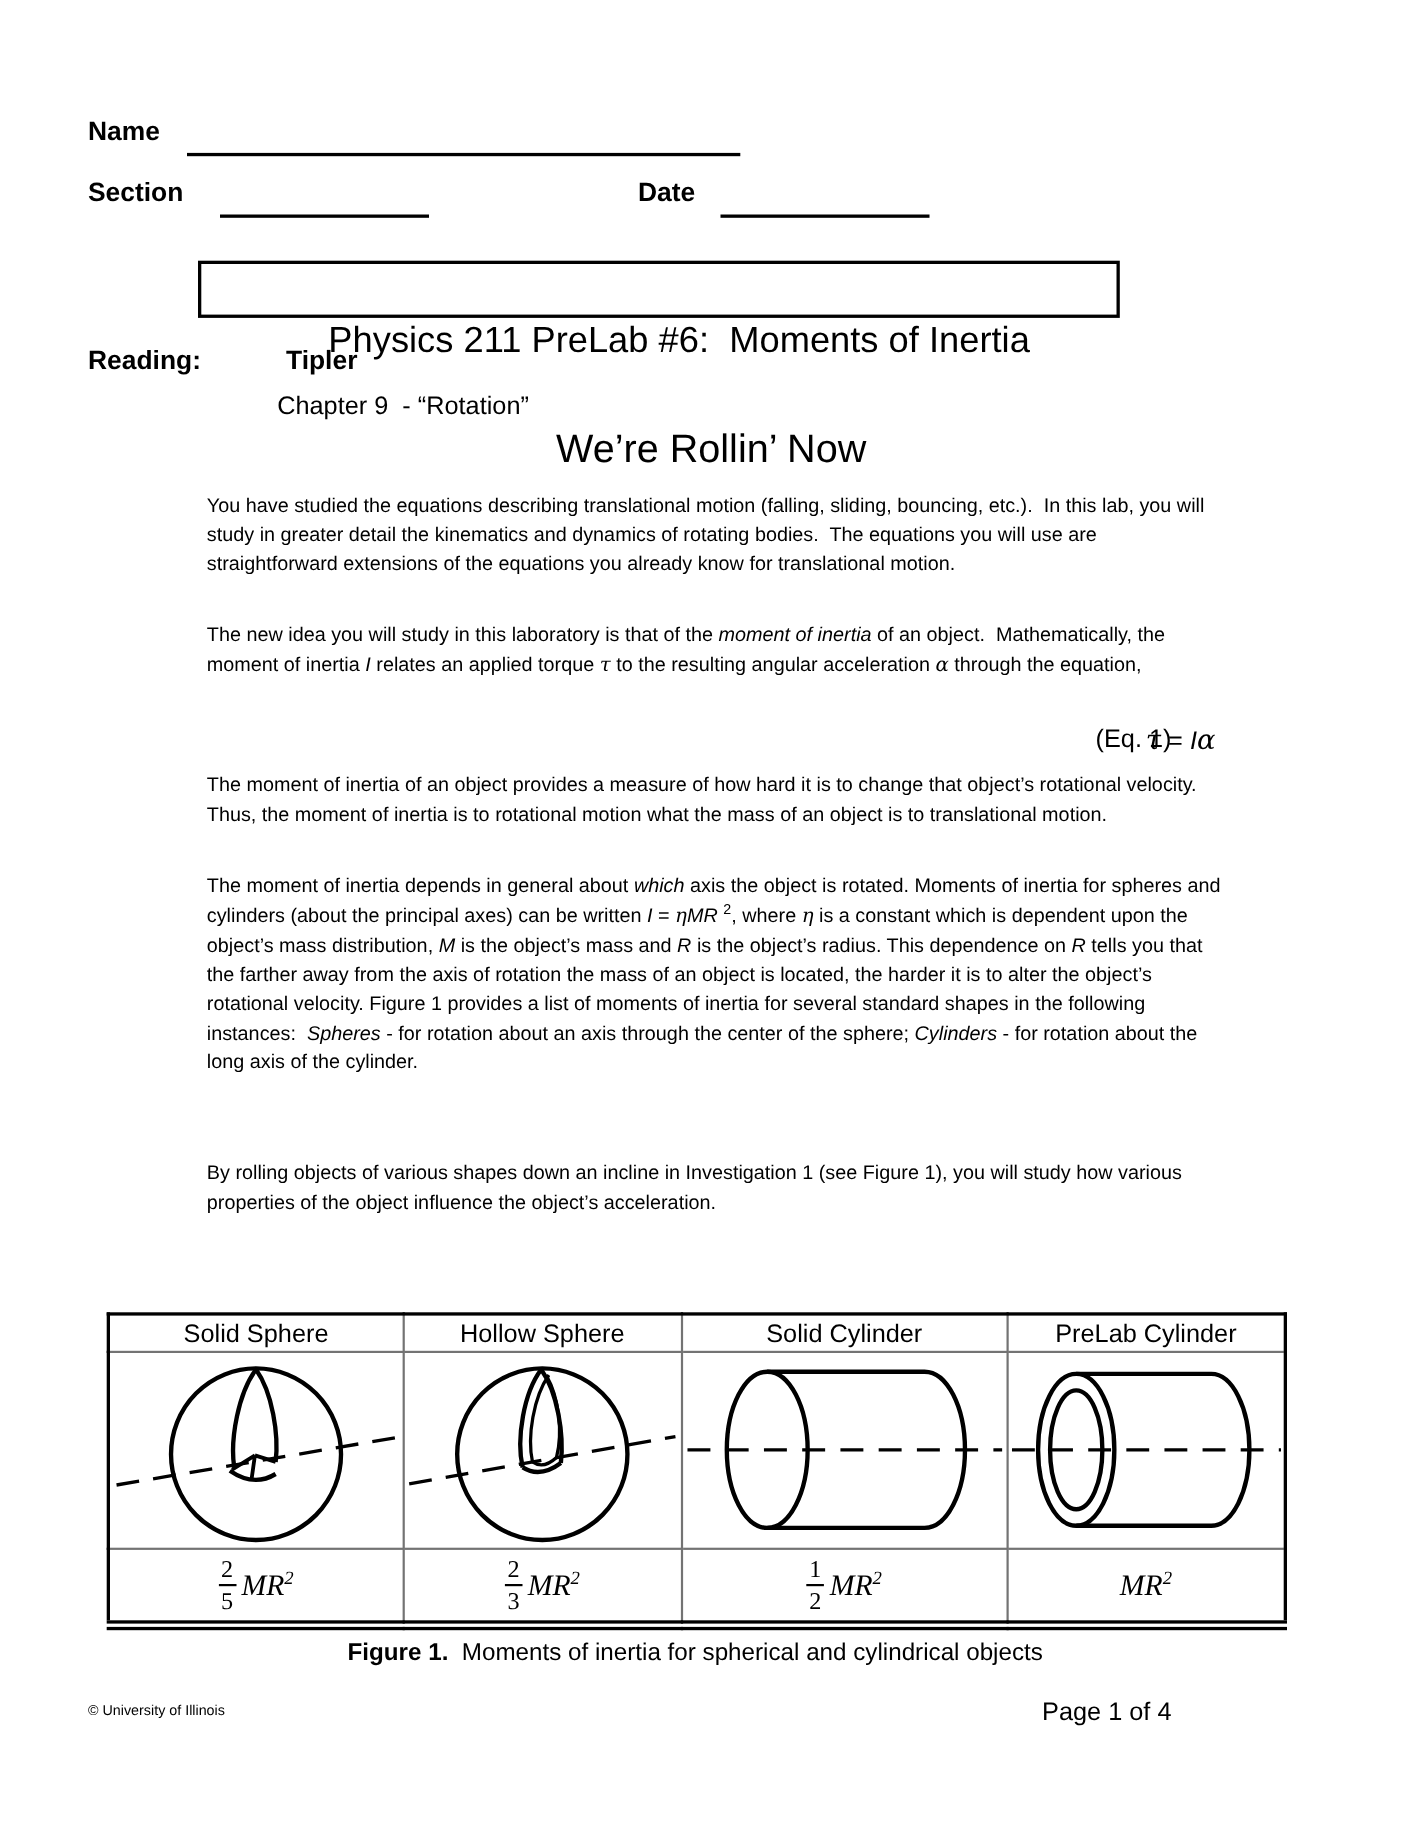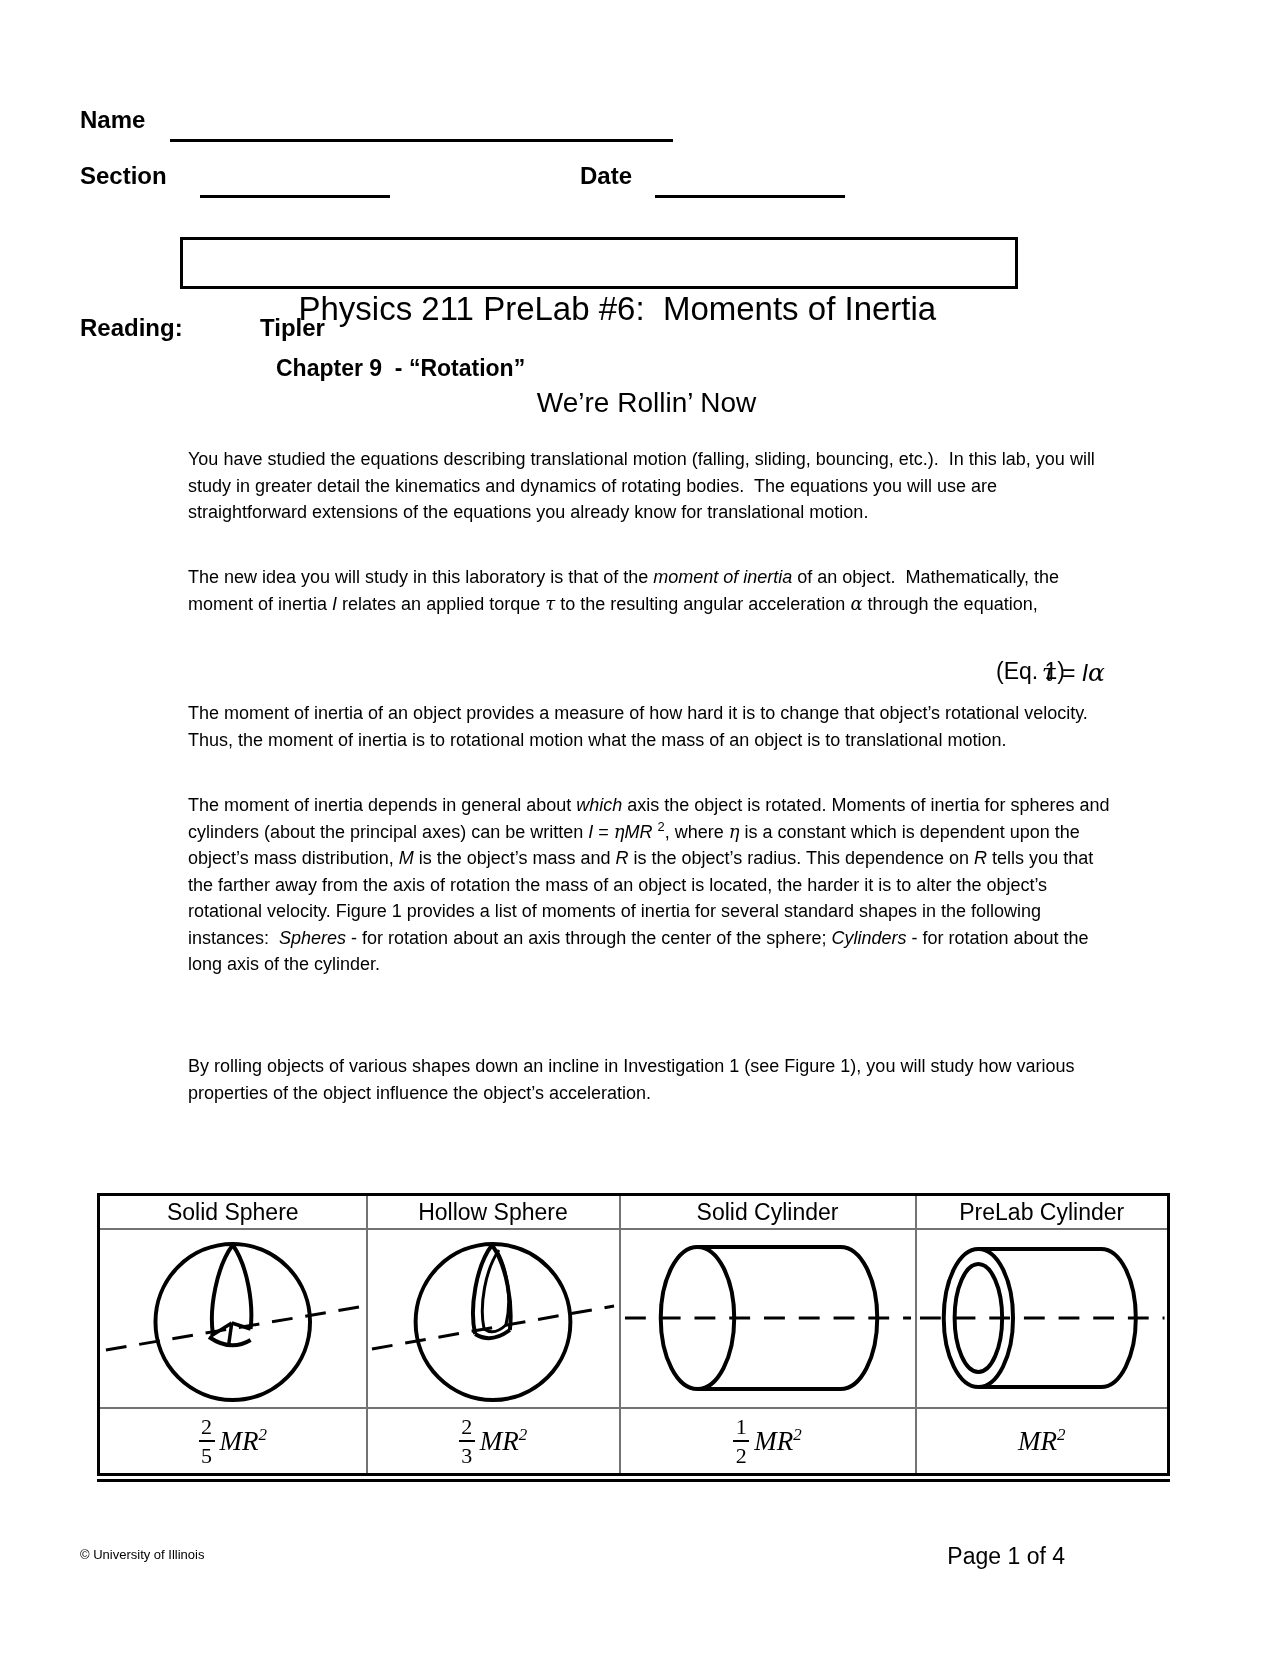--- a/index.html
+++ b/index.html
@@ -14,21 +14,21 @@
   }
   .abs{position:absolute;}
   .label{font-size:24px;font-weight:bold;}
   .blank{position:absolute;height:3px;background:#000;}
   .title-box{
     position:absolute;left:180px;top:237px;width:832px;height:46px;
     border:3px solid #000;
     text-align:center;line-height:46px;font-size:33px;white-space:pre;
   }
   .chapter{font-size:23px;white-space:pre;}
-  .main-heading{position:absolute;left:188px;top:387px;width:917px;text-align:center;font-size:28px;}
+  .main-heading{position:absolute;left:188px;top:387px;width:917px;text-align:center;font-size:36px;}
   .para{
     position:absolute;left:188px;width:930px;
     font-size:18px;line-height:26.5px;white-space:pre-wrap;
   }
   .it{font-style:italic;}
   .b{font-weight:bold;}
   .gk{font-family:"DejaVu Serif",serif;font-style:italic;}
   .sup{vertical-align:super;font-size:0.72em;line-height:0;}
   .eq-row{position:absolute;left:188px;top:658px;width:917px;height:30px;font-size:23px;}
   .eq-body{position:absolute;left:0;right:0;text-align:right;}
@@ -69,21 +69,21 @@
 
   <div class="abs label" style="left:580px;top:162px;">Date</div>
   <div class="blank" style="left:655px;top:195px;width:190px;"></div>
 
   <div class="title-box">
     <span>Physics 211 PreLab #6:  Moments of Inertia</span>
   </div>
 
   <div class="abs label" style="left:80px;top:314px;">Reading:</div>
   <div class="abs label" style="left:260px;top:314px;">Tipler</div>
-  <div class="abs chapter" style="left:276px;top:355px;font-weight:bold;">Chapter 9  - “Rotation”</div>
+  <div class="abs chapter" style="left:252px;top:355px;">Chapter 9  - “Rotation”</div>
 
   <div class="main-heading">We’re Rollin’ Now</div>
 
   <div class="para" style="top:446px;"><span>You have studied the equations describing translational motion (falling, sliding, bouncing, etc.).  In this lab, you will study in greater detail the kinematics and dynamics of rotating bodies.  The equations you will use are straightforward extensions of the equations you already know for translational motion.</span></div>
   <div class="para" style="top:564px;"><span>The new idea you will study in this laboratory is that of the </span><span class="it">moment of inertia</span><span> of an object.  Mathematically, the moment of inertia </span><span class="it">I</span><span> relates an applied torque </span><span class="gk">τ</span><span> to the resulting angular acceleration </span><span class="gk">α</span><span> through the equation,</span></div>
 
   <div class="eq-row">
     <span class="eq-body"><span class="gk">τ</span><span> = </span><span class="it">I</span><span class="gk">α</span></span>
     <span class="eq-tag">(Eq. 1)</span>
   </div>
@@ -179,17 +179,18 @@
       <td>
         <span class="formula">
 
           <span class="mbase"><span>MR</span><sup>2</sup></span>
         </span>
       </td>
     </tr>
     </tbody>
   </table>
 
+  <div class="caption"><span class="b">Figure 1.</span><span>  Moments of inertia for spherical and cylindrical objects</span></div>
 
   <div class="footer-left">© University of Illinois</div>
   <div class="footer-right">Page 1 of 4</div>
 
 </div>
 
 </body></html>

